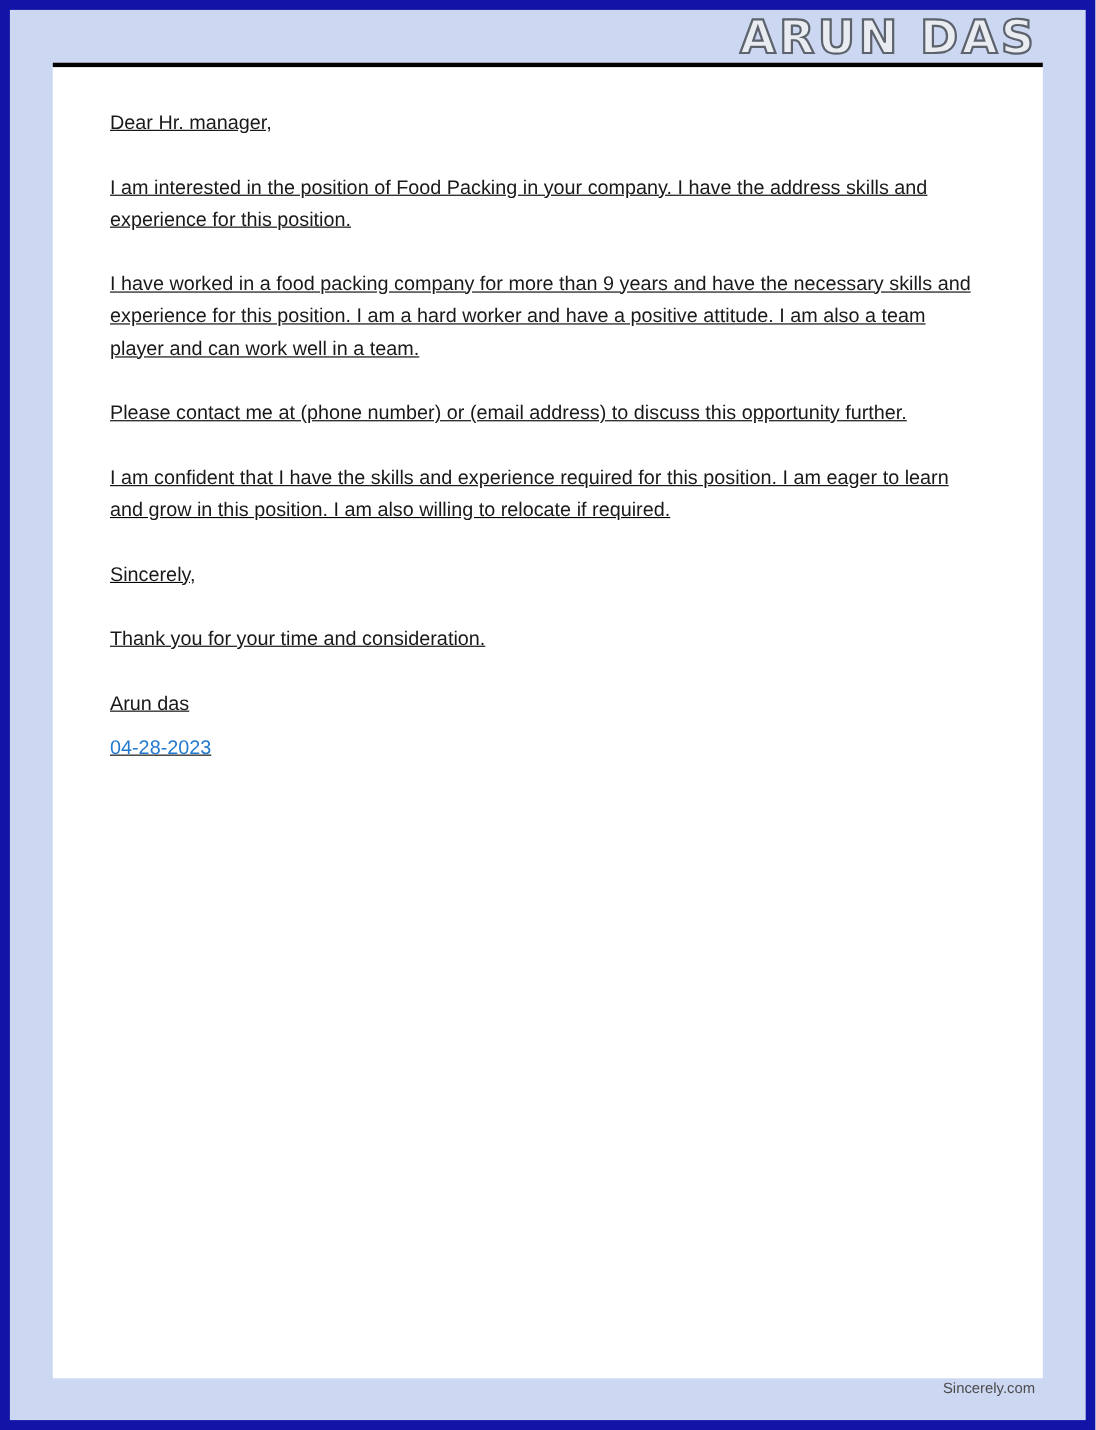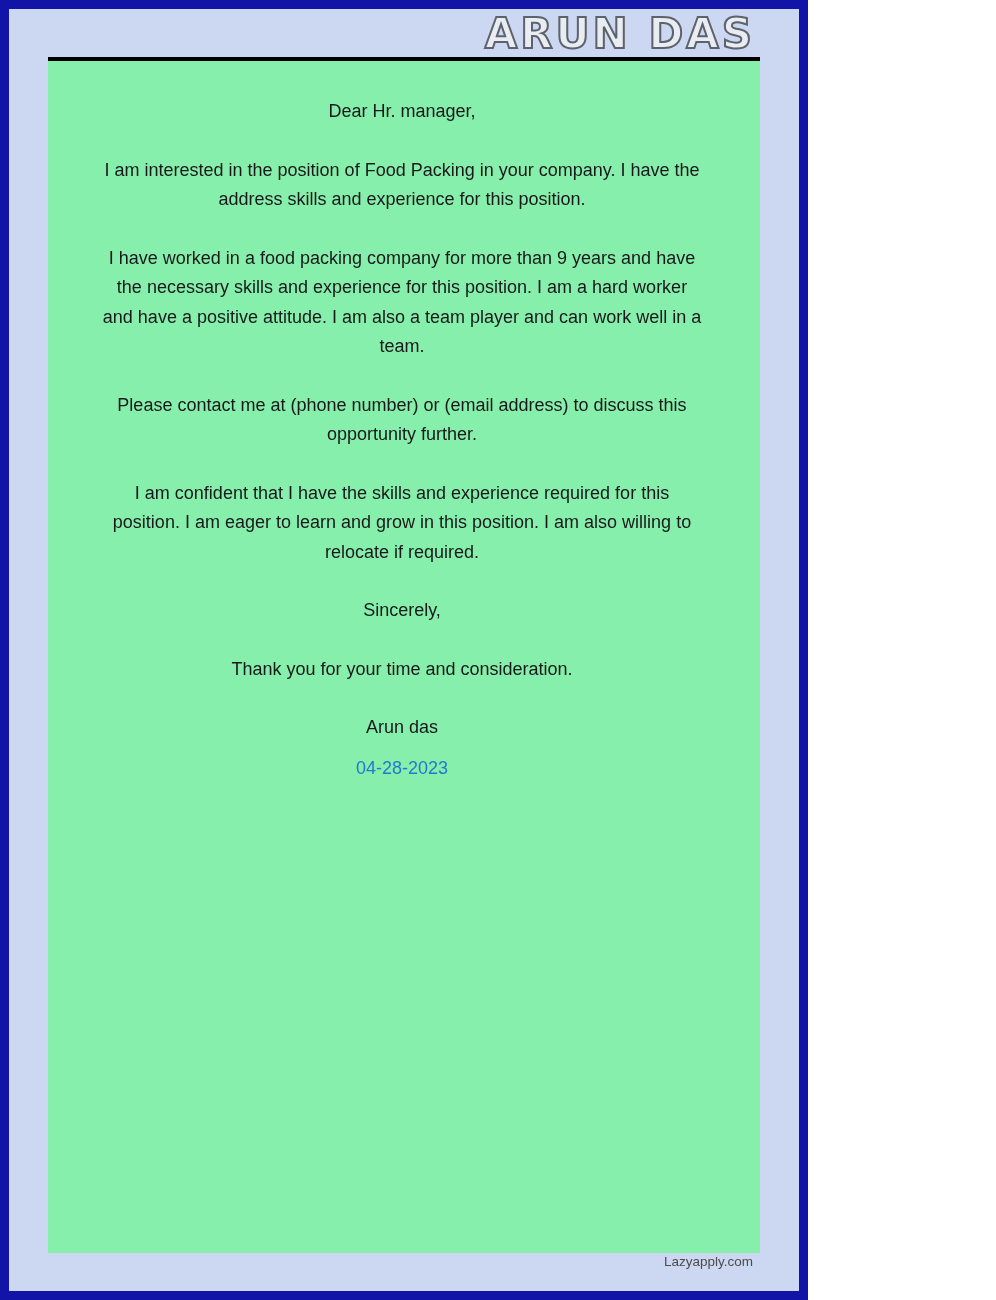--- a/index.html
+++ b/index.html
@@ -4,25 +4,24 @@
 <style>
   * { box-sizing: border-box; }
   html, body { margin: 0; padding: 0; }
   body {
     width: 996px;
     height: 1300px;
     font-family: "Liberation Sans", sans-serif;
     background: #ffffff;
   }
   .page {
-    width: 808px;
+    width: 996px;
     height: 1300px;
     background: #1114a6;        
     padding: 9px;
-    text-align: center;
   }
   .inner {
     width: 100%;
     height: 100%;
     background: #ccd7f2;        
     position: relative;
     overflow: hidden;
   }
   .header-name {
     position: absolute;
@@ -35,23 +34,24 @@
     color: #e9ecf1;
     -webkit-text-stroke: 2px #5d636c;
     line-height: 1.1;
   }
   .sheet {
     position: absolute;
     left: 39px;
     right: 39px;
     top: 48px;
     bottom: 38px;
-    background: #86efac;
+    background: #ffffff;
     border-top: 4px solid #000000;
     padding: 36px 56px 0 52px;
+    text-decoration: underline;
   }
   .letter {
     color: #18191b;
     font-size: 18px;
     line-height: 29.5px;
     max-width: 800px;
   }
   .letter p { margin: 0 0 29px 0; }
   .letter p.signature { margin-bottom: 11px; }
   .date-link {
@@ -95,16 +95,16 @@
 
         <p class="signature">Arun das</p>
 
         <p>
           <span class="date-link">04-28-2023</span>
         </p>
 
       </div>
     </div>
 
-    <div class="footer-brand">Lazyapply.com</div>
+    <div class="footer-brand">Sincerely.com</div>
 
   </div>
 </div>
 
 </body></html>

